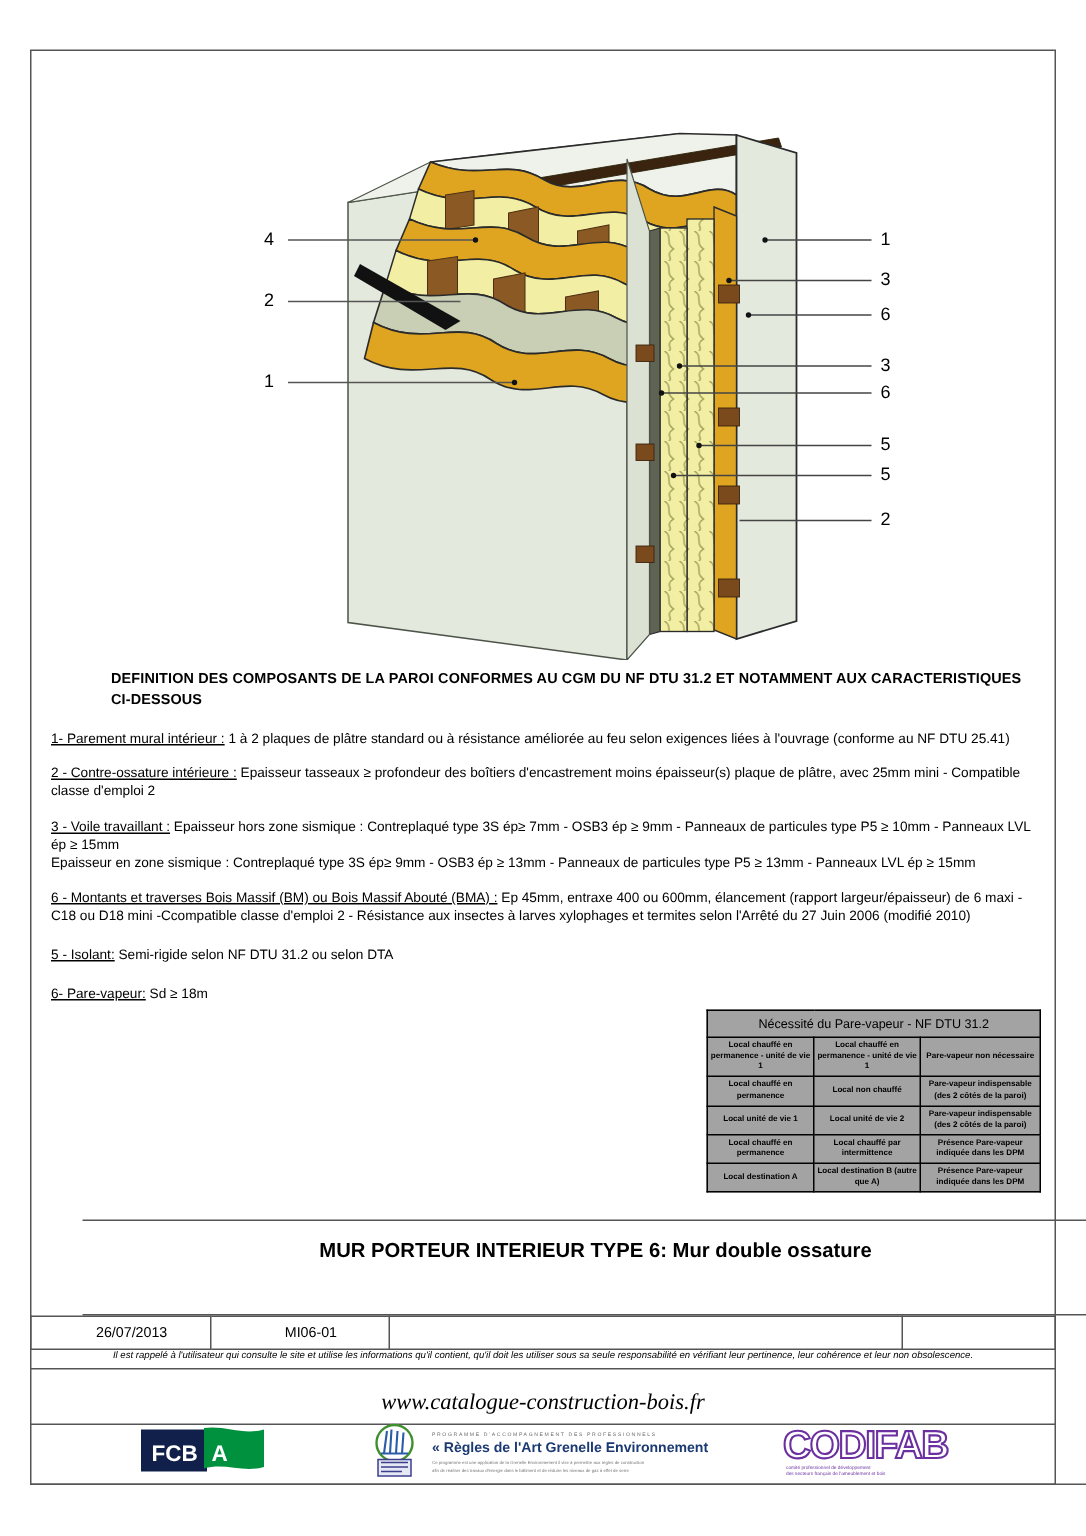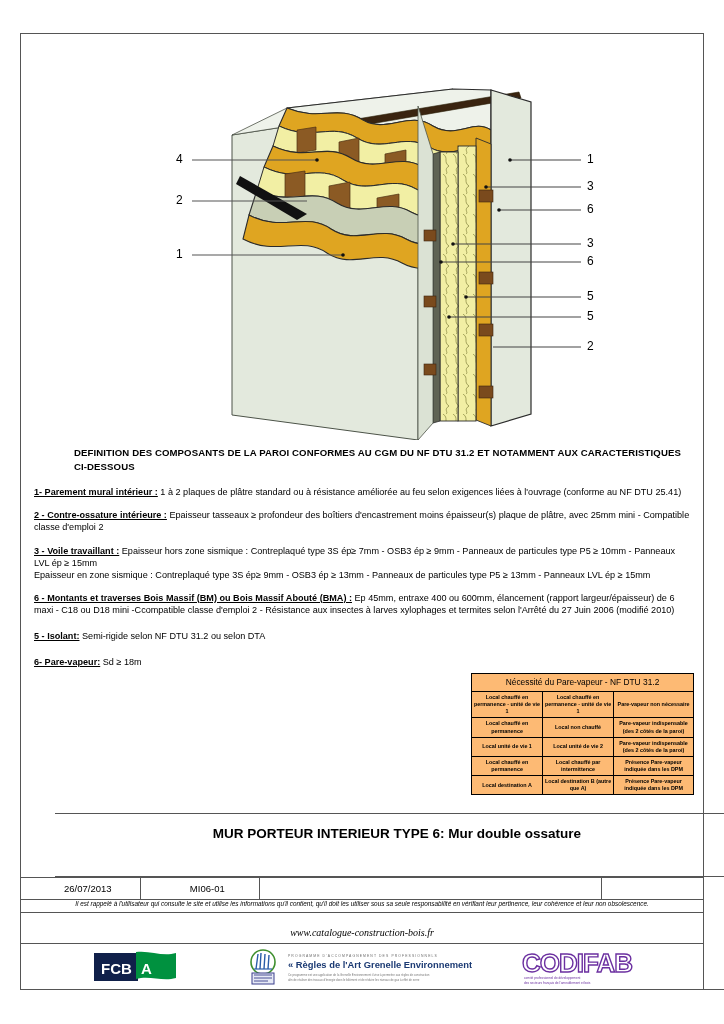--- a/index.html
+++ b/index.html
@@ -57,37 +57,37 @@
     font-size: 9.6px;
     line-height: 1.42;
     letter-spacing: 0.1px;
     margin-bottom: 13px;
     margin-left: 40px;
   }
   .def-block {
     margin-bottom: 11px;
   }
   .def-lead {
-    font-weight: bold;
+    font-weight: normal;
     text-decoration: underline;
   }
   .def-sub {
     font-weight: normal;
   }
   .def-body { }
 
   
   #pv-table {
     position: absolute;
     left: 450px;
     top: 639px;
     width: 223px;
     border-collapse: collapse;
     border: 1.4px solid #000;
-    background: #fdba74;
+    background: #a3a3a3;
   }
   #pv-table td {
     border: 1px solid #000;
     text-align: center;
     vertical-align: middle;
     font-size: 5.4px;
     font-weight: bold;
     line-height: 1.32;
     padding: 2px 1px;
   }
@@ -157,21 +157,21 @@
 
   #weburl {
     position: absolute;
     left: -1px;
     top: 889px;
     width: 684px;
     box-sizing: border-box;
     border-bottom: 1.4px solid #555;
     padding: 4px 0 5px;
     text-align: center;
-    font-size: 10px;
+    font-size: 15px;
     font-style: italic;
     font-family: "Liberation Serif", serif;
   }
 
   
   #logo-band {
     position: absolute;
     left: -1px;
     top: 910px;
     width: 724px;

